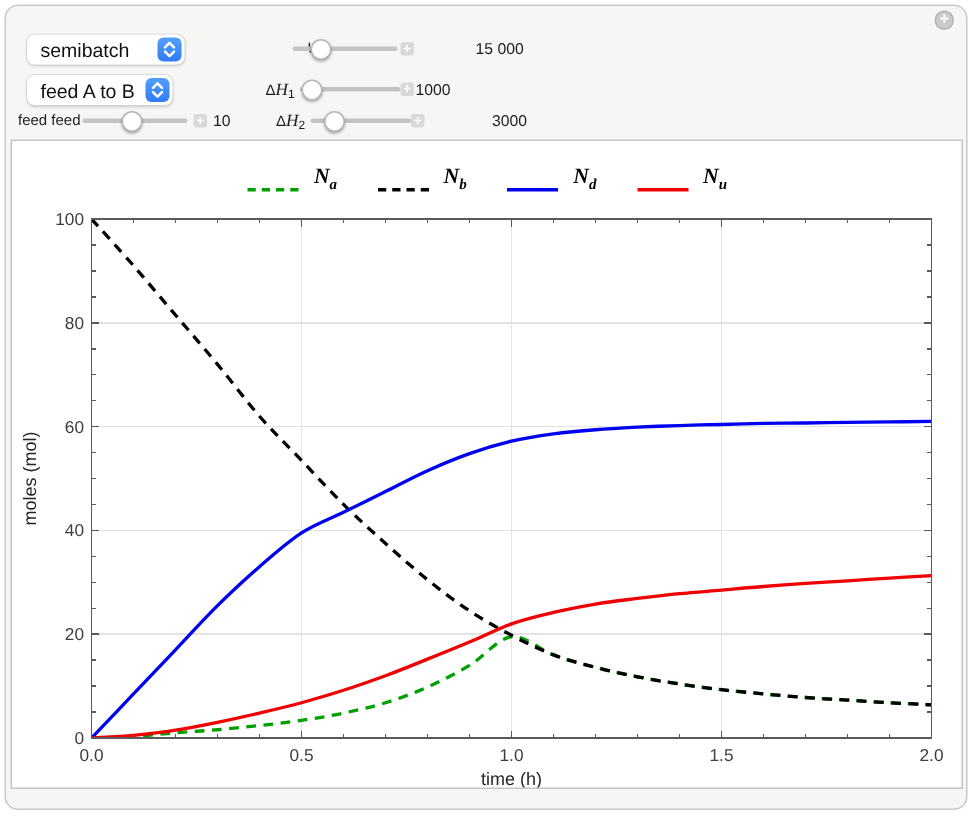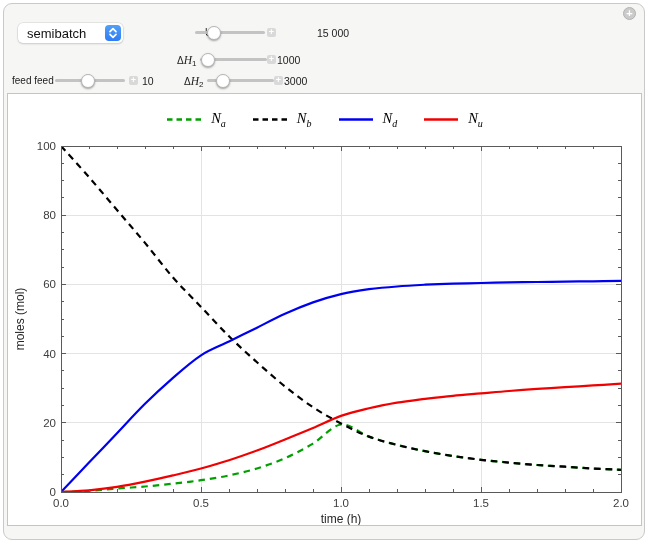--- a/index.html
+++ b/index.html
@@ -48,21 +48,21 @@
   }
   
   .cell{
     position:absolute;left:3px;top:89px;width:633px;height:431px;
     background:#ffffff;border:1px solid #c4c4c4;
   }
   .legend{
     position:absolute;left:0;top:16px;width:100%;
     display:flex;justify-content:center;align-items:center;gap:26px;
   }
-  .legend-item{display:flex;align-items:center;gap:9px;}
+  .legend-item{display:flex;align-items:flex-end;gap:9px;font-weight:bold;}
   .legend-label{font-family:"Liberation Serif",serif;font-style:italic;font-size:14.5px;color:#000;}
   .legend-label sub{font-size:10px;font-style:italic;}
   #plot-svg{position:absolute;left:0;top:0;}
 </style>
 </head>
 <body>
 
 <div class="panel">
 
   <div class="expand">+</div>
@@ -70,20 +70,29 @@
   <div class="popup" style="left:14px;top:19px;width:105px;text-decoration:underline;">
     <span class="popup-label">semibatch</span>
     <span class="popup-chev">
       <svg width="16" height="16" viewBox="0 0 16 16">
         <path d="M5 6.6 L8 3.6 L11 6.6" fill="none" stroke="#fff" stroke-width="1.7" stroke-linecap="round" stroke-linejoin="round"></path>
         <path d="M5 9.4 L8 12.4 L11 9.4" fill="none" stroke="#fff" stroke-width="1.7" stroke-linecap="round" stroke-linejoin="round"></path>
       </svg>
     </span>
   </div>
 
+  <div class="popup" style="left:14px;top:46px;width:97px;">
+    <span class="popup-label">feed A to B</span>
+    <span class="popup-chev">
+      <svg width="16" height="16" viewBox="0 0 16 16">
+        <path d="M5 6.6 L8 3.6 L11 6.6" fill="none" stroke="#fff" stroke-width="1.7" stroke-linecap="round" stroke-linejoin="round"></path>
+        <path d="M5 9.4 L8 12.4 L11 9.4" fill="none" stroke="#fff" stroke-width="1.7" stroke-linecap="round" stroke-linejoin="round"></path>
+      </svg>
+    </span>
+  </div>
 
   <div class="srow" style="left:0;top:69px;width:320px;">
     <span class="slabel" style="left:8px;">feed feed</span>
     <div class="strack" style="left:51px;width:70px;"></div>
     <div class="sthumb" style="left:77px;"></div>
     <div class="splus" style="left:125px;">+</div>
     <span class="sval" style="left:138px;">10</span>
   </div>
 
   <div class="srow" style="left:0;top:21px;width:640px;">
@@ -100,21 +109,21 @@
     <div class="sthumb" style="left:197px;"></div>
     <div class="splus" style="left:263px;">+</div>
     <span class="sval" style="left:273px;">1000</span>
   </div>
 
   <div class="srow" style="left:7px;top:69px;width:640px;">
     <span class="slabel" style="left:173px;"><span>Δ</span><span class="mvar">H</span><sub class="msub">2</sub></span>
     <div class="strack" style="left:196px;width:67px;"></div>
     <div class="sthumb" style="left:205px;"></div>
     <div class="splus" style="left:263px;">+</div>
-    <span class="sval" style="left:273px;">3000</span>
+    <span class="sval" style="left:273px;padding-left:44px;">3000</span>
   </div>
 
   <div class="cell">
     <svg id="plot-svg" width="633" height="431">
         <defs>
           <clipPath id="plotclip">
             <rect x="53" y="52" width="560" height="346"></rect>
           </clipPath>
         </defs>
         <line x1="193" y1="52" x2="193" y2="398" stroke="#e3e3e3" stroke-width="1" shape-rendering="crispEdges"></line>

